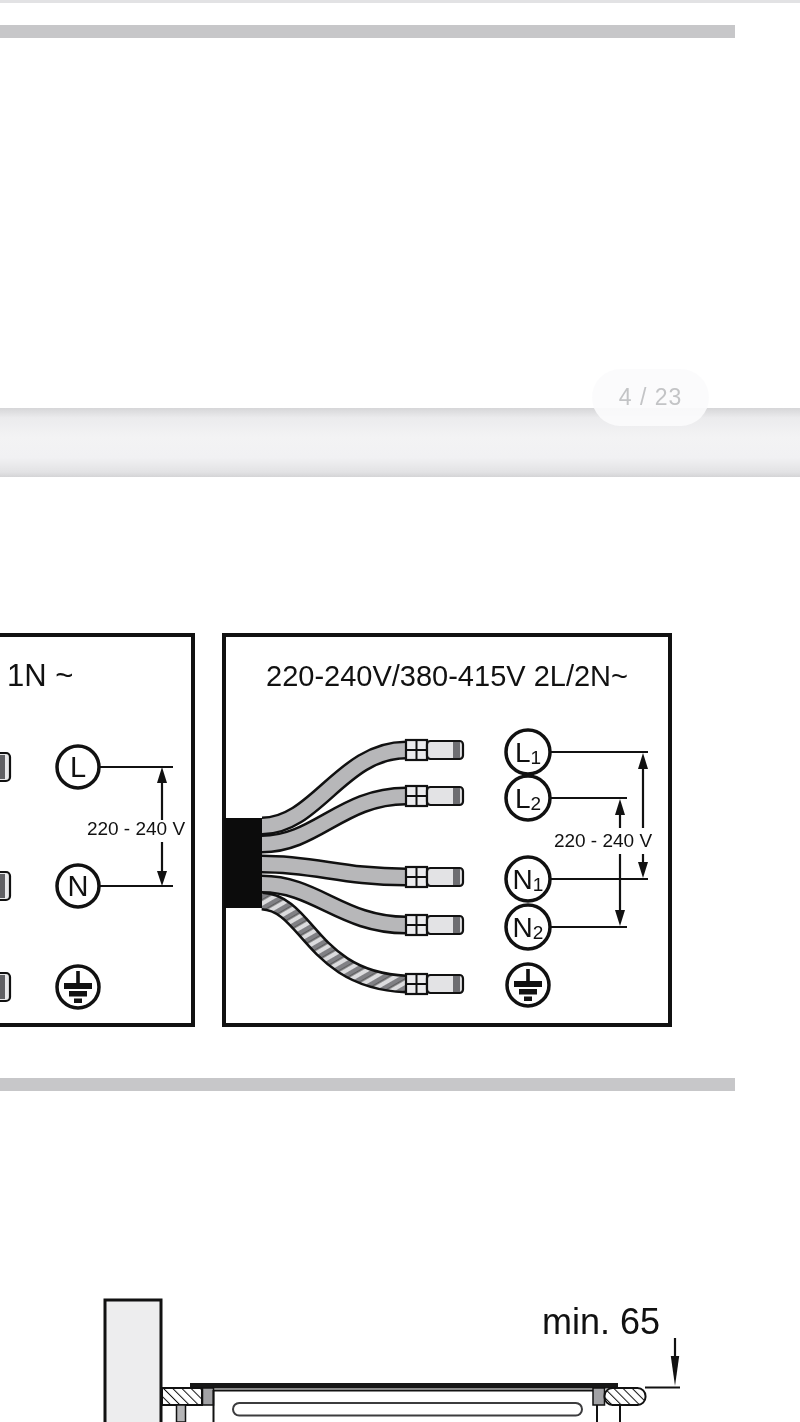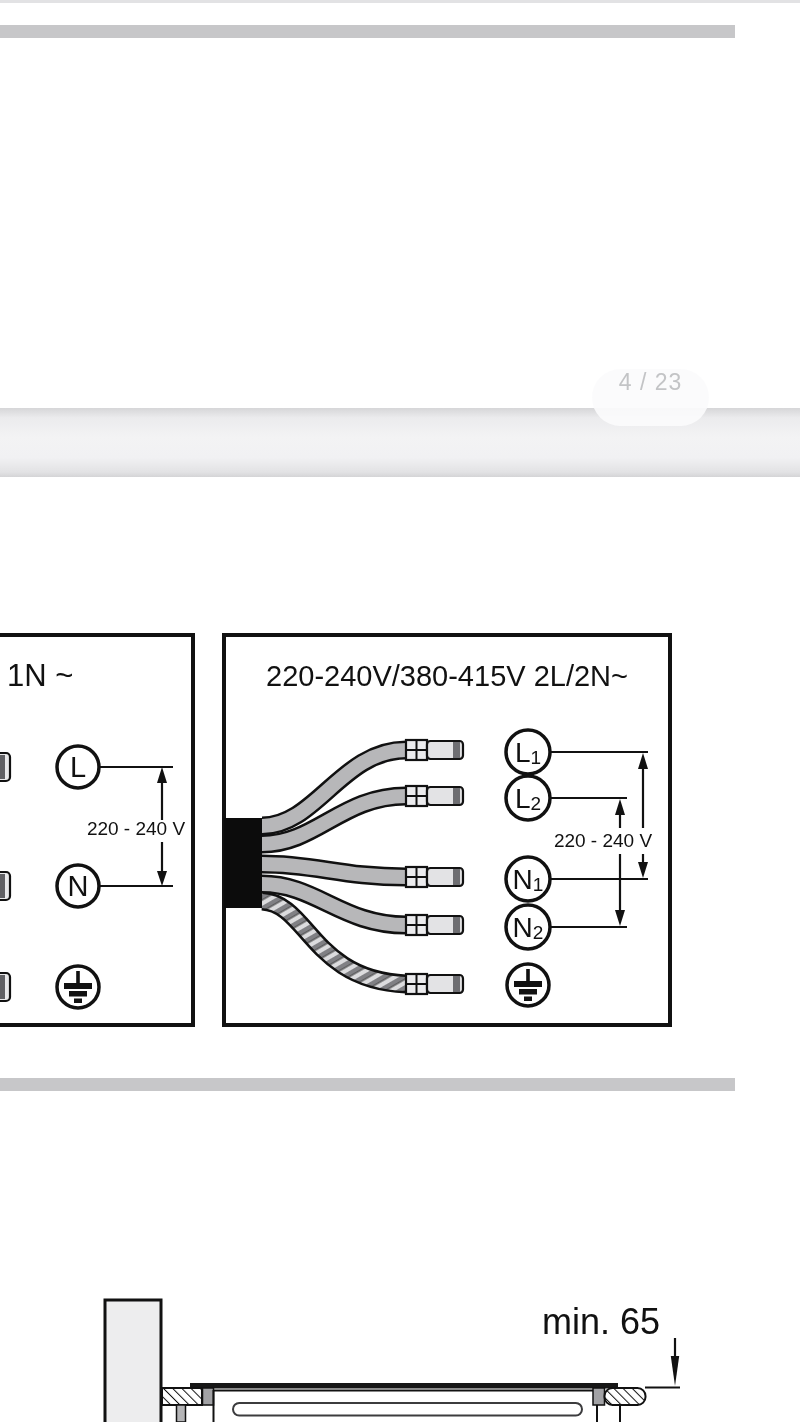--- a/index.html
+++ b/index.html
@@ -13,21 +13,21 @@
   .divider-bar{left:0;width:735px;height:13px;background:#c7c7c9;}
   .divider-bar.top{top:25px;}
   .divider-bar.bottom{top:1078px;}
   .page-gap{
     left:0;top:408px;width:800px;height:69px;
     background:linear-gradient(#d6d6d8 0%,#ebebed 14%,#f3f3f4 42%,#f1f1f3 72%,#e2e2e4 93%,#d4d4d6 100%);
   }
   .page-pill{
     left:592px;top:369px;width:117px;height:57px;border-radius:29px;
     background:rgba(251,251,252,0.92);
-    display:flex;align-items:flex-start;justify-content:center;
+    display:flex;align-items:center;justify-content:center;
     z-index:5;
   }
   .page-pill span{
     color:#c3c4c6;font-size:23px;letter-spacing:1px;
   }
   svg{display:block;font-family:"Liberation Sans", sans-serif;}
   svg text{fill:#111111;}
   .wiring-svg{left:0;top:630px;}
   .install-svg{left:0;top:1290px;}
 </style>

